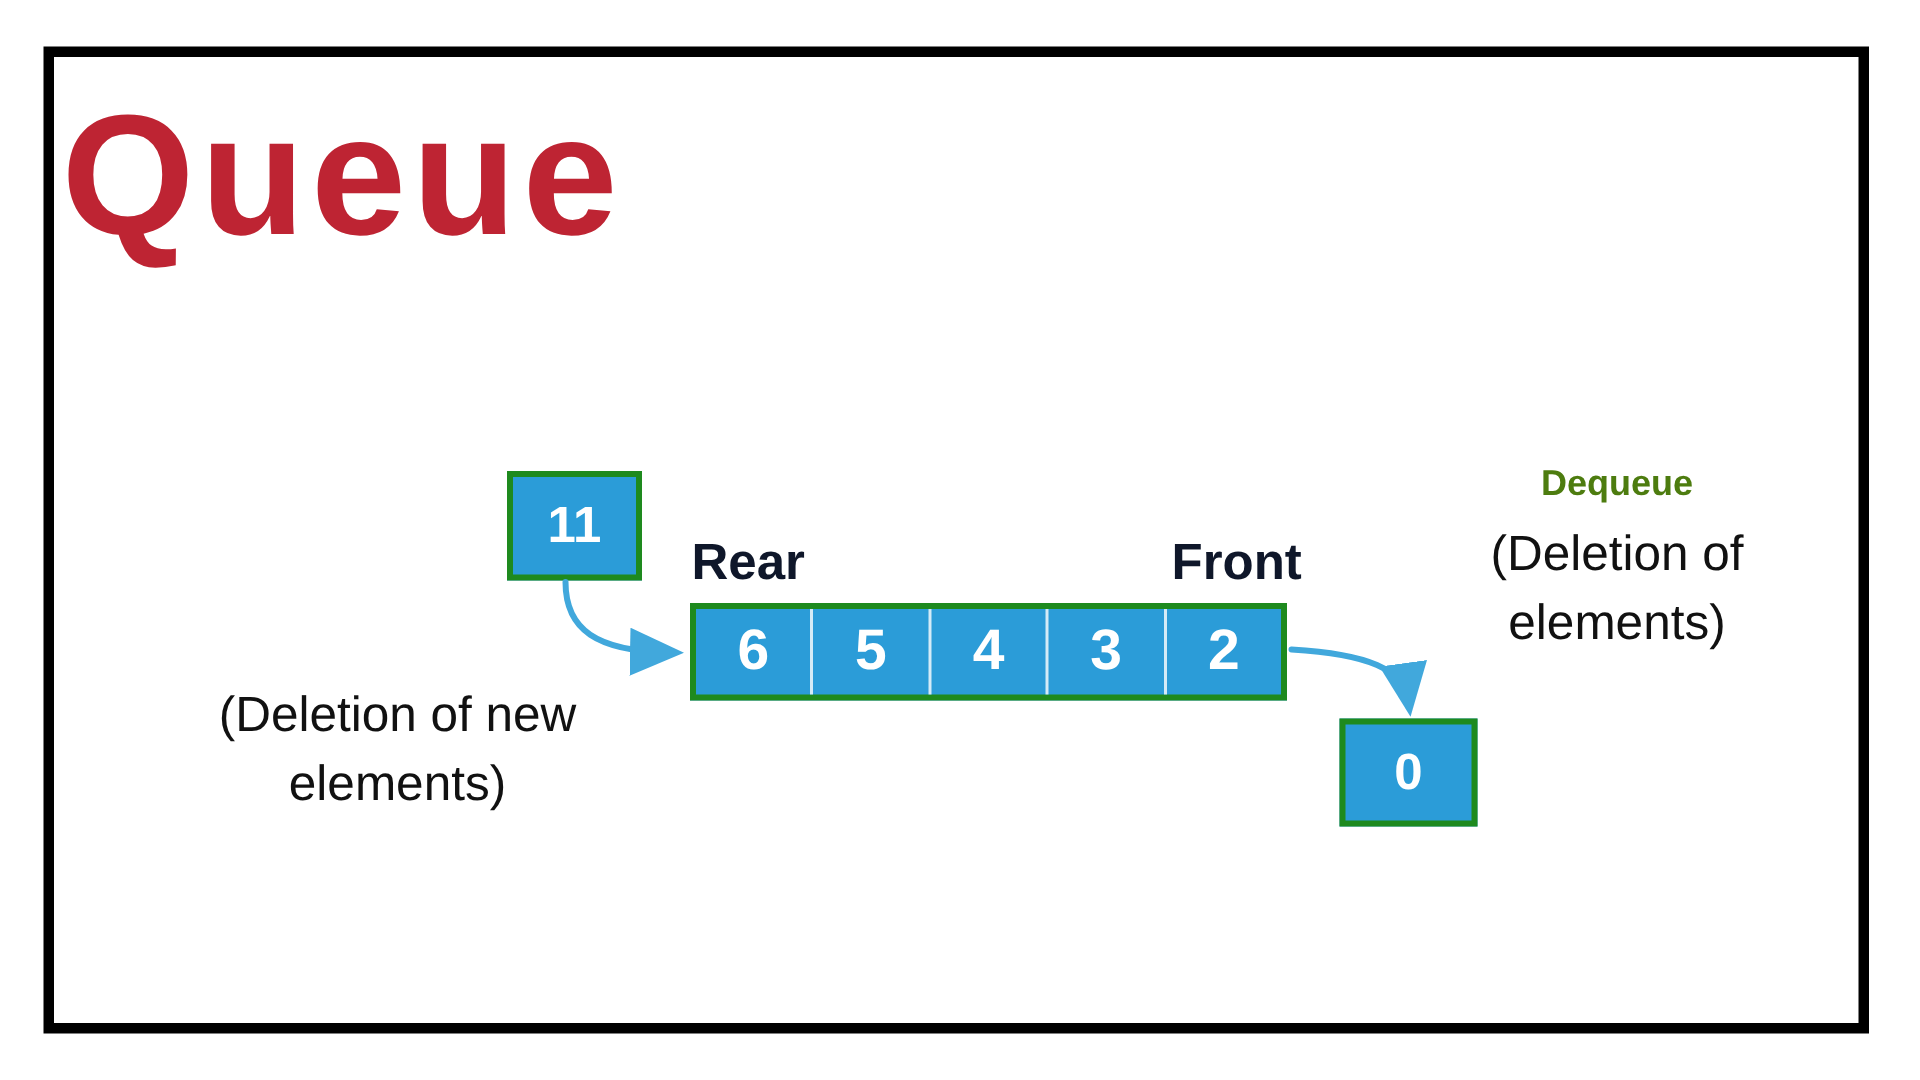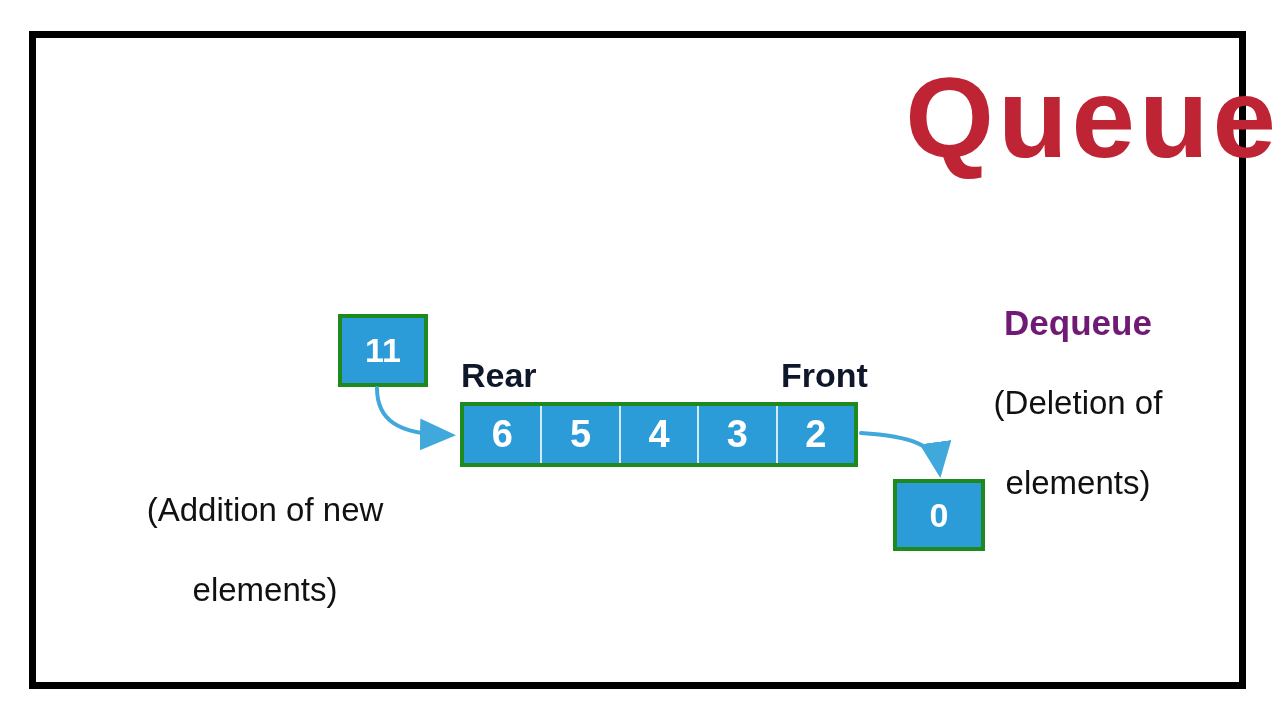--- a/index.html
+++ b/index.html
@@ -25,21 +25,21 @@
     height: 658px;
     border: 7px solid #000000;
     box-sizing: border-box;
     background: #ffffff;
   }
   .title {
     position: absolute;
     left: 0;
     right: 0;
     top: 52px;
-    text-align: right;
+    text-align: left;
     font-size: 114px;
     font-weight: 700;
     letter-spacing: 4px;
     color: #BE2433;
     line-height: 1.15;
     margin-left: 41px;
   }
   .value-box {
     position: absolute;
     background: #2B9CD8;
@@ -88,29 +88,28 @@
   .queue-cell + .queue-cell {
     border-left: 2px solid rgba(255,255,255,0.8);
   }
 
   .annotation {
     position: absolute;
     text-align: center;
     line-height: 46px;
   }
   .annotation .op-name {
-    font-size: 35px;
+    font-size: 24px;
     font-weight: 600;
-    color: #701a75;
+    color: #4d7c0f;
   }
   .annotation .op-desc {
     font-size: 33px;
     font-weight: 400;
     color: #111111;
-    margin-top: 34px;
   }
   .enqueue-annotation { left: 95px;  top: 453px; width: 340px; }
   .dequeue-annotation { left: 938px; top: 300px; width: 280px; }
 
   .arrows {
     position: absolute;
     left: 0;
     top: 0;
     width: 1280px;
     height: 720px;
@@ -149,21 +148,21 @@
     <defs>
       <marker id="arrowhead" markerWidth="9" markerHeight="8" refX="6.5" refY="4" orient="auto">
         <path d="M0,0 L9,4 L0,8 Z" fill="#41A8DC"></path>
       </marker>
     </defs>
     <path d="M 377 388 C 377 420 398 434 446 435" fill="none" stroke="#41A8DC" stroke-width="4" stroke-linecap="round" marker-end="url(#arrowhead)"></path>
     <path d="M 861 433 C 912 436 936 446 939 468" fill="none" stroke="#41A8DC" stroke-width="4" stroke-linecap="round" marker-end="url(#arrowhead)"></path>
   </svg>
 
   <div class="annotation enqueue-annotation">
-    <div class="op-desc">(Addition of new</div>
+    <div class="op-desc">(Deletion of new</div>
     <div class="op-desc">elements)</div>
   </div>
 
   <div class="annotation dequeue-annotation">
     <div class="op-name">Dequeue</div>
     <div class="op-desc">(Deletion of</div>
     <div class="op-desc">elements)</div>
   </div>
 
 </div>

